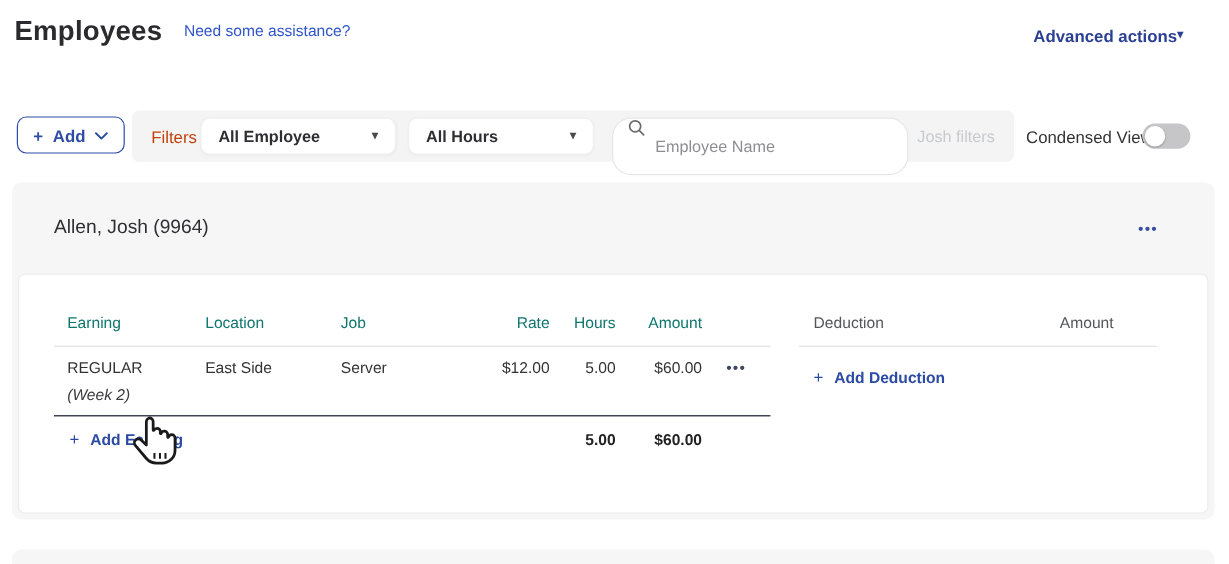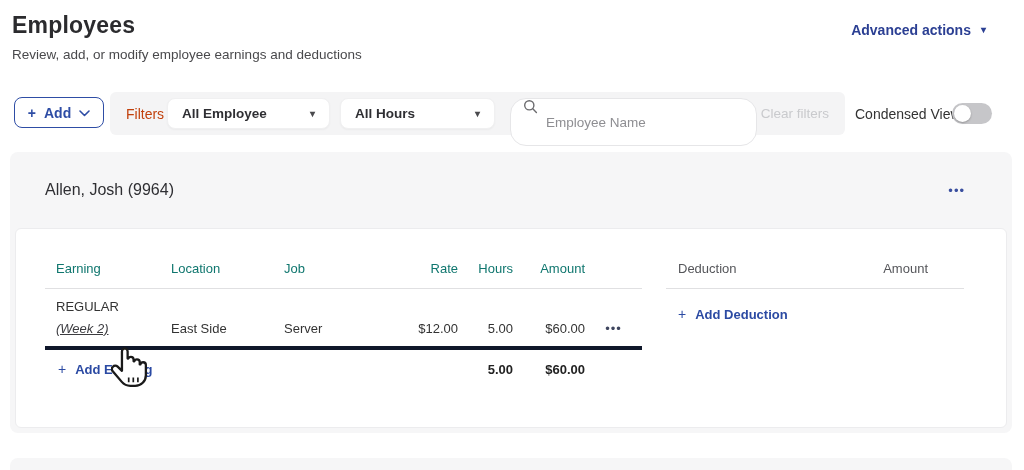--- a/index.html
+++ b/index.html
@@ -13,21 +13,21 @@
 
   
   .page-header { position: absolute; left: 12px; top: 12px; right: 12px; }
   .title-row { display: flex; align-items: center; }
   .page-title { font-size: 23px; font-weight: 700; color: #2b2b2e; letter-spacing: .2px; }
   .assist-link { margin-left: 18px; font-size: 13px; color: #2f55c7; cursor: pointer; }
   .page-subtitle { margin-top: 8px; font-size: 13.5px; color: #49494c; }
   .advanced-actions {
     position: absolute; right: 26px; top: 10px;
     font-size: 14px; font-weight: 700; color: #2b3f93;
-    display: flex; align-items: center; gap: 10px; cursor: pointer;
+    display: flex; align-items: center; cursor: pointer;
   }
   .caret-down { font-size: 10px; line-height: 1; }
 
   
   .toolbar { position: absolute; left: 0; top: 92px; width: 1024px; height: 43px; }
   .add-btn {
     position: absolute; left: 14px; top: 5px; width: 90px; height: 31px;
     border: 1.5px solid #2e4da5; border-radius: 8px; background: #fff;
     color: #2e4da5; font-weight: 700; font-size: 14px;
     display: flex; align-items: center; justify-content: center; gap: 8px; cursor: pointer;
@@ -97,30 +97,30 @@
   .card-body {
     margin: 0 5px 5px 5px; height: 200px; background: #fff;
     border: 1px solid #ececee; border-radius: 6px;
     padding: 20px 0 0 29px; display: flex; overflow: hidden;
   }
 
   
   .earnings-table { width: 597px; font-size: 13px; }
   .t-row { display: flex; align-items: center; }
   .t-head { height: 40px; border-bottom: 1px solid #e0e0e2; color: #0f766e; }
-  .t-data { padding: 10px 0; border-bottom: 4px solid #0f172a; align-items: flex-end; }
+  .t-data { padding: 10px 0; border-bottom: 1px solid #0f172a; align-items: flex-start; }
   .t-foot { height: 38px; }
   .col-earning { width: 126px; padding-left: 11px; }
   .col-location { width: 113px; }
   .col-job { width: 120px; }
   .col-rate { width: 54px; text-align: right; }
   .col-hours { width: 55px; text-align: right; }
   .col-amount { width: 72px; text-align: right; }
   .col-menu { width: 57px; text-align: center; }
-  .cell-sub { font-style: italic; color: #3c3c40; margin-top: 7px; text-decoration: underline; }
+  .cell-sub { font-style: italic; color: #3c3c40; margin-top: 7px; }
   .foot-addcell { width: 413px; padding-left: 13px; }
   .bold { font-weight: 700; color: #222; }
   .add-link {
     background: none; border: none; cursor: pointer;
     color: #2b4aa3; font-weight: 700; font-size: 13px;
     display: inline-flex; align-items: center; gap: 9px;
     font-family: "Liberation Sans", sans-serif;
   }
   .add-link .plus { font-weight: 400; font-size: 14px; }
 
@@ -140,22 +140,22 @@
     position: absolute; left: 10px; top: 458px; width: 1002px; height: 40px;
     background: #f6f6f7; border-radius: 8px 8px 0 0;
   }
 </style>
 </head>
 <body>
 
 <div class="page-header">
   <div class="title-row">
     <span class="page-title">Employees</span>
-  </div>
-  <div class="page-subtitle">Review, add, or modify employee earnings and deductions</div>
+    <a class="assist-link">Need some assistance?</a>
+  </div>
   <div class="advanced-actions">
     <span>Advanced actions</span>
     <span class="caret-down">▾</span>
   </div>
 </div>
 
 <div class="toolbar">
   <button class="add-btn">
     <span class="plus">+</span>
     <span>Add</span>
@@ -178,21 +178,21 @@
     </div>
 
     <div class="search-box">
       <svg width="15" height="15" viewBox="0 0 15 15">
           <circle cx="6.3" cy="6.3" r="4.6" fill="none" stroke="#6b6b6e" stroke-width="1.4"></circle>
           <line x1="9.8" y1="9.8" x2="13.4" y2="13.4" stroke="#6b6b6e" stroke-width="1.4" stroke-linecap="round"></line>
         </svg>
       <input type="text" placeholder="Employee Name" style="">
     </div>
 
-    <button class="clear-filters">Clear filters</button>
+    <button class="clear-filters">Josh filters</button>
   </div>
 
   <span class="condensed-label">Condensed View</span>
   <div class="toggle">
     <div class="knob"></div>
   </div>
 </div>
 
 <div class="employee-card">
   <div class="card-header">

